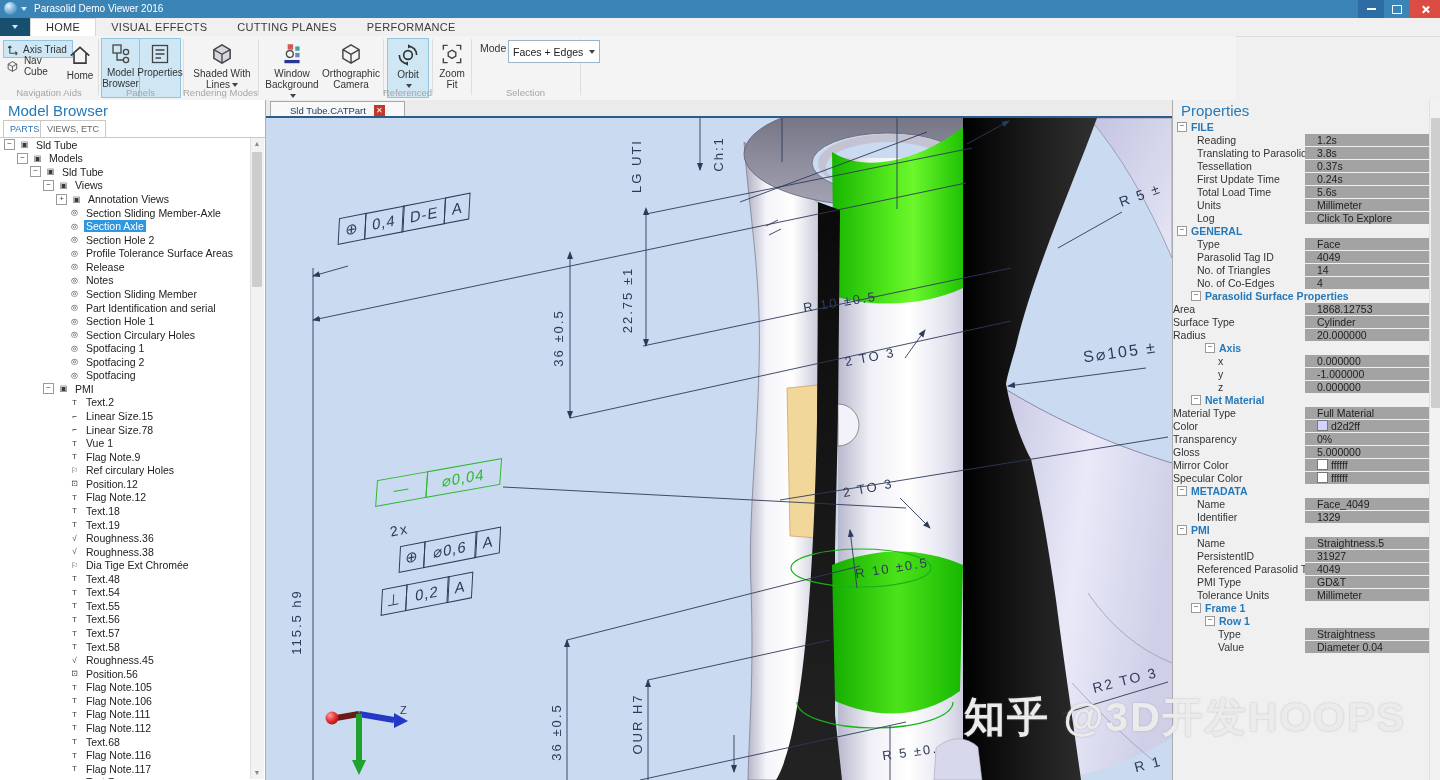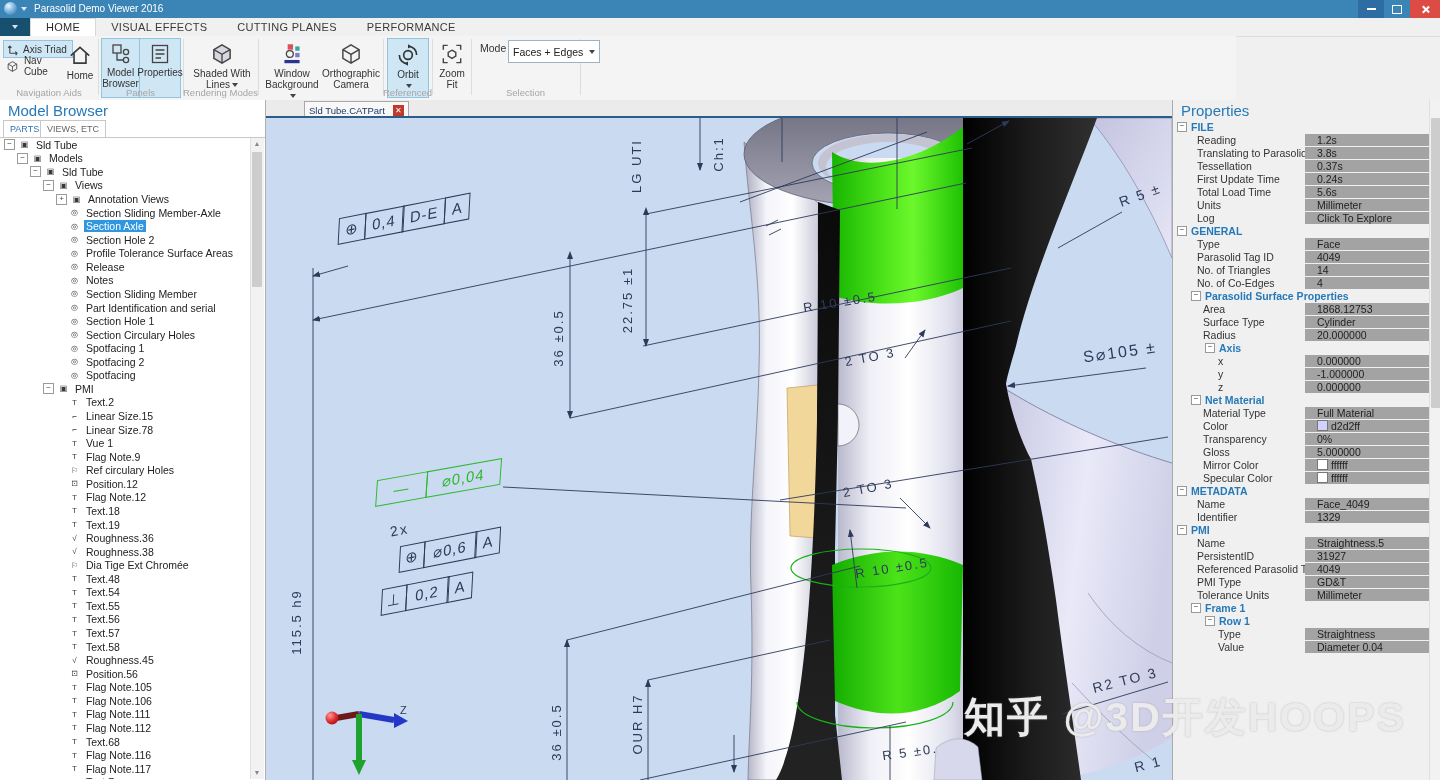--- a/index.html
+++ b/index.html
@@ -46,37 +46,37 @@
   .exp{width:9px;height:9px;border:1px solid #9a9a9a;background:#fff;font-size:8px;line-height:7px;text-align:center;color:#444;margin-right:3px;flex:0 0 auto;}
   .expsp{width:12px;flex:0 0 auto;}
   .tico{width:13px;flex:0 0 auto;font-size:8px;color:#3a3a3a;text-align:center;margin-right:3px;}
   .tlab{padding:0 2px;}
   .tlab.sel{background:#2f96e0;color:#fff;}
   .vscroll{background:#f2f2f2;border-left:1px solid #e0e0e0;}
   .sthumb{position:absolute;left:1px;width:10px;background:#cdcdcd;border-radius:1px;}
   .sarrow{position:absolute;left:0;width:12px;height:12px;font-size:7px;color:#888;text-align:center;line-height:12px;}
   
   .tabrow{left:266px;top:100px;width:906px;height:18px;background:#ebebeb;}
-  .doctab{left:4px;top:1px;height:16px;background:#f8f8f8;border:1px solid #a8a8a8;border-bottom:none;display:flex;align-items:center;padding:0 4px;font-size:9.5px;color:#1f3864;margin-left:34px;}
+  .doctab{left:4px;top:1px;height:16px;background:#f8f8f8;border:1px solid #a8a8a8;border-bottom:none;display:flex;align-items:center;padding:0 19px;font-size:9.5px;color:#1f3864;}
   .tabclose{width:11px;height:11px;background:#c0392b;color:#fff;font-size:8px;line-height:11px;text-align:center;margin-left:8px;}
   .topline{left:266px;top:116px;width:906px;height:2px;background:#2b5d8b;}
   .canvas{left:266px;top:118px;width:906px;height:662px;background:#c9daf1;overflow:hidden;}
   .cadv,.cadt,.cadn{position:absolute;color:#2e3a59;font-size:13px;letter-spacing:2px;white-space:nowrap;transform-origin:center;}
   .cadv{transform:translate(-50%,-50%) rotate(-90deg);}
   .fcf{position:absolute;display:flex;transform-origin:left top;}
   .fcell{display:block;height:24px;line-height:24px;text-align:center;border:1.2px solid currentColor;margin-left:-1.2px;font-size:15px;letter-spacing:1px;}
   
   .props{left:1172px;top:100px;width:268px;height:680px;background:#f0f0f0;border-left:1px solid #ababab;}
   .prows{left:0;top:20px;width:256px;}
   .prow{height:13px;display:flex;align-items:center;font-size:10.5px;color:#333;white-space:nowrap;}
   .prow.ph span:last-child{color:#2679b8;font-weight:bold;font-size:10.5px;}
   .pminus{width:8px;height:8px;border:1px solid #9a9a9a;background:#fff;font-size:8px;line-height:6px;text-align:center;color:#444;margin-right:4px;flex:0 0 auto;}
   .ph.h0{padding-left:4px;} .ph.h1{padding-left:18px;} .ph.h2{padding-left:32px;}
   .plab{flex:1;overflow:hidden;}
-  .pd0{padding-left:24px;} .pd1{padding-left:30px;} .pd2{padding-left:45px;}
+  .pd0{padding-left:24px;} .pd1{} .pd2{padding-left:45px;}
   .pval{width:112px;flex:0 0 auto;background:#a3a3a3;height:12px;line-height:12px;padding-left:12px;color:#222;display:flex;align-items:center;}
   .swatch{display:inline-block;width:9px;height:9px;border:1px solid #777;margin-right:3px;flex:0 0 auto;}
   
   .watermark{left:964px;top:690px;font-size:41px;font-weight:600;letter-spacing:2px;color:#ebebeb;text-shadow:0 0 2px rgba(140,140,140,.55);z-index:60;white-space:nowrap;}
 </style>
 </head>
 <body>
 
 <div class="abs titlebar">
   <div class="abs appicon"></div>

